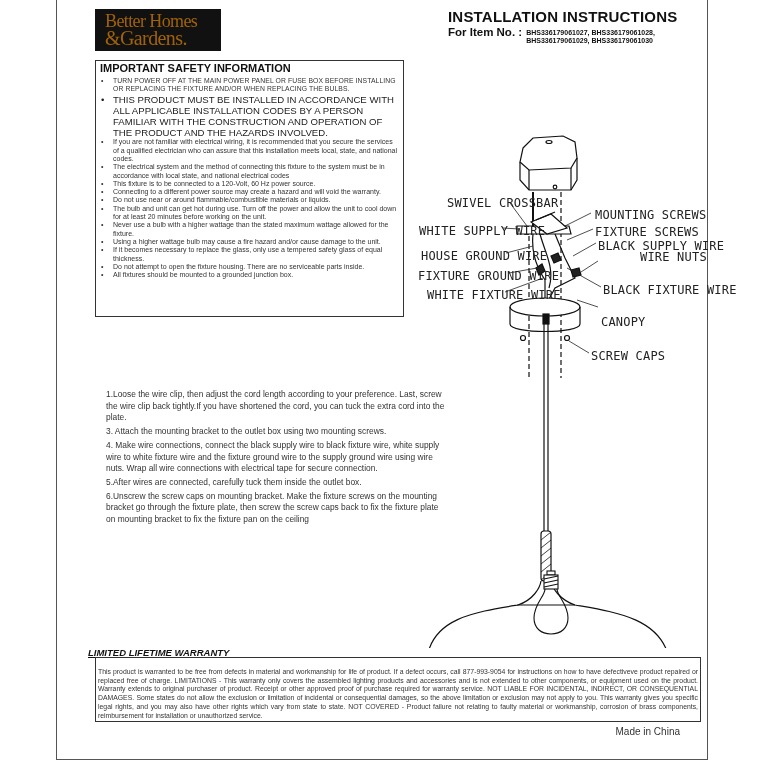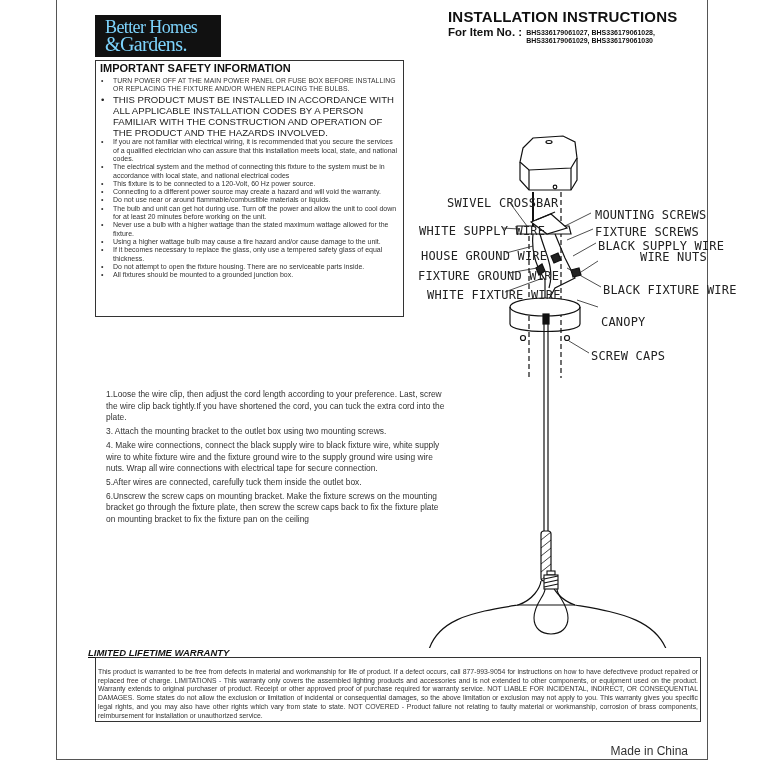--- a/index.html
+++ b/index.html
@@ -1,38 +1,38 @@
 <!DOCTYPE html>
 <html><head>
 <meta charset="utf-8">
 <style>
   html, body { margin: 0; padding: 0; background: #ffffff; }
   body { width: 768px; height: 768px; position: relative; overflow: hidden; font-family: "Liberation Sans", sans-serif; color: #222; }
   .page-border { position: absolute; left: 56px; top: -2px; width: 652px; height: 762px; border: 1px solid #555; border-top: none; box-sizing: border-box; }
-  .logo { position: absolute; left: 95px; top: 15px; width: 126px; height: 42px; background: #111; color: #7dd3fc; font-family: "Liberation Serif", serif; font-size: 18px; line-height: 17px; letter-spacing: -0.6px; padding: 4px 0 0 10px; box-sizing: border-box; }
+  .logo { position: absolute; left: 95px; top: 9px; width: 126px; height: 42px; background: #111; color: #a16207; font-family: "Liberation Serif", serif; font-size: 18px; line-height: 17px; letter-spacing: -0.6px; padding: 4px 0 0 10px; box-sizing: border-box; }
   .logo span { display: block; }
   .title-block { position: absolute; right: 80px; top: 8px; text-align: left; width: 240px; }
   .title { font-weight: bold; font-size: 15px; letter-spacing: 0.2px; color: #111; white-space: nowrap; }
   .item-row { display: flex; margin-top: 1px; }
   .item-label { font-weight: bold; font-size: 11.5px; color: #111; white-space: nowrap; }
   .item-nums { font-weight: bold; font-size: 7px; color: #111; margin-left: 4px; margin-top: 3px; line-height: 8px; }
   .safety-heading { position: absolute; left: 100px; top: 62px; font-weight: bold; font-size: 11px; color: #111; }
   .safety-box { position: absolute; left: 95px; top: 76px; width: 309px; height: 241px; border: 1.3px solid #333; border-top: none; box-sizing: border-box; padding: 1px 4px 0 4px; }
   .safety-box::before { content: ""; position: absolute; left: -1px; top: -16px; width: 309px; height: 16px; border: 1.3px solid #333; border-bottom: none; box-sizing: border-box; }
   .s-item { display: flex; font-size: 7px; line-height: 8.3px; color: #333; }
   .s-item .b { width: 12px; flex: none; text-align: left; padding-left: 1px; }
   .s-item.big { font-size: 9.6px; line-height: 11.2px; color: #222; }
   .s-item.caps { font-size: 6.8px; letter-spacing: 0.1px; }
   .diagram { position: absolute; left: 405px; top: 128px; width: 300px; height: 520px; }
   .lbl { position: absolute; font-family: "DejaVu Sans Mono", monospace; font-size: 12px; color: #222; white-space: nowrap; letter-spacing: 0.2px; }
   .steps { position: absolute; left: 106px; top: 389px; width: 340px; }
   .step { font-size: 8.4px; line-height: 11.7px; color: #333; margin-bottom: 2px; }
   .warranty-heading { position: absolute; left: 88px; top: 647px; font-weight: bold; font-style: italic; font-size: 9.5px; text-decoration: underline; color: #111; }
   .warranty-box { position: absolute; left: 95px; top: 657px; width: 606px; height: 65px; border: 1.3px solid #333; box-sizing: border-box; padding: 10px 2px 0 2px; font-size: 6.85px; line-height: 8.7px; color: #333; text-align: justify; }
-  .made-in { position: absolute; right: 80px; top: 726px; font-size: 12px; color: #333; margin-top: 18px; }
+  .made-in { position: absolute; right: 88px; top: 726px; font-size: 10px; color: #333; }
 </style>
 </head>
 <body>
 
 <div class="page-border"></div>
 
 <div class="logo">
   <span>Better Homes</span>
   <span style="font-size:20px;">&amp;Gardens.</span>
 </div>

